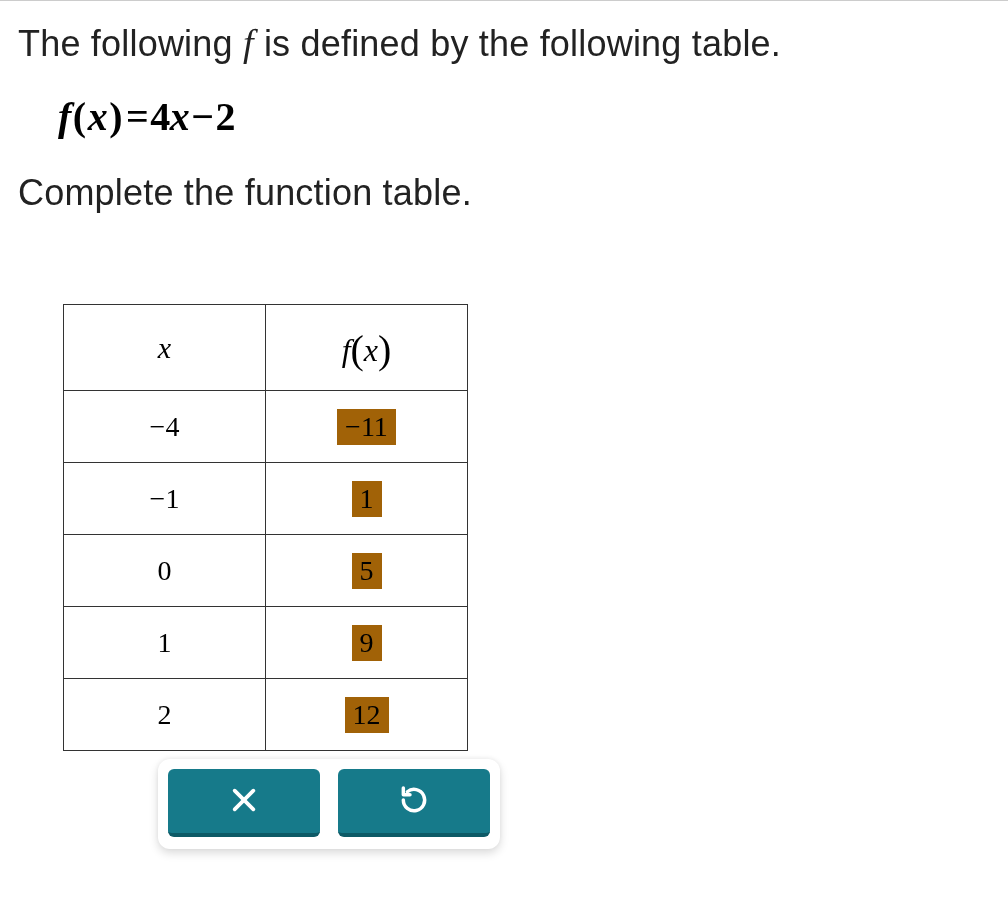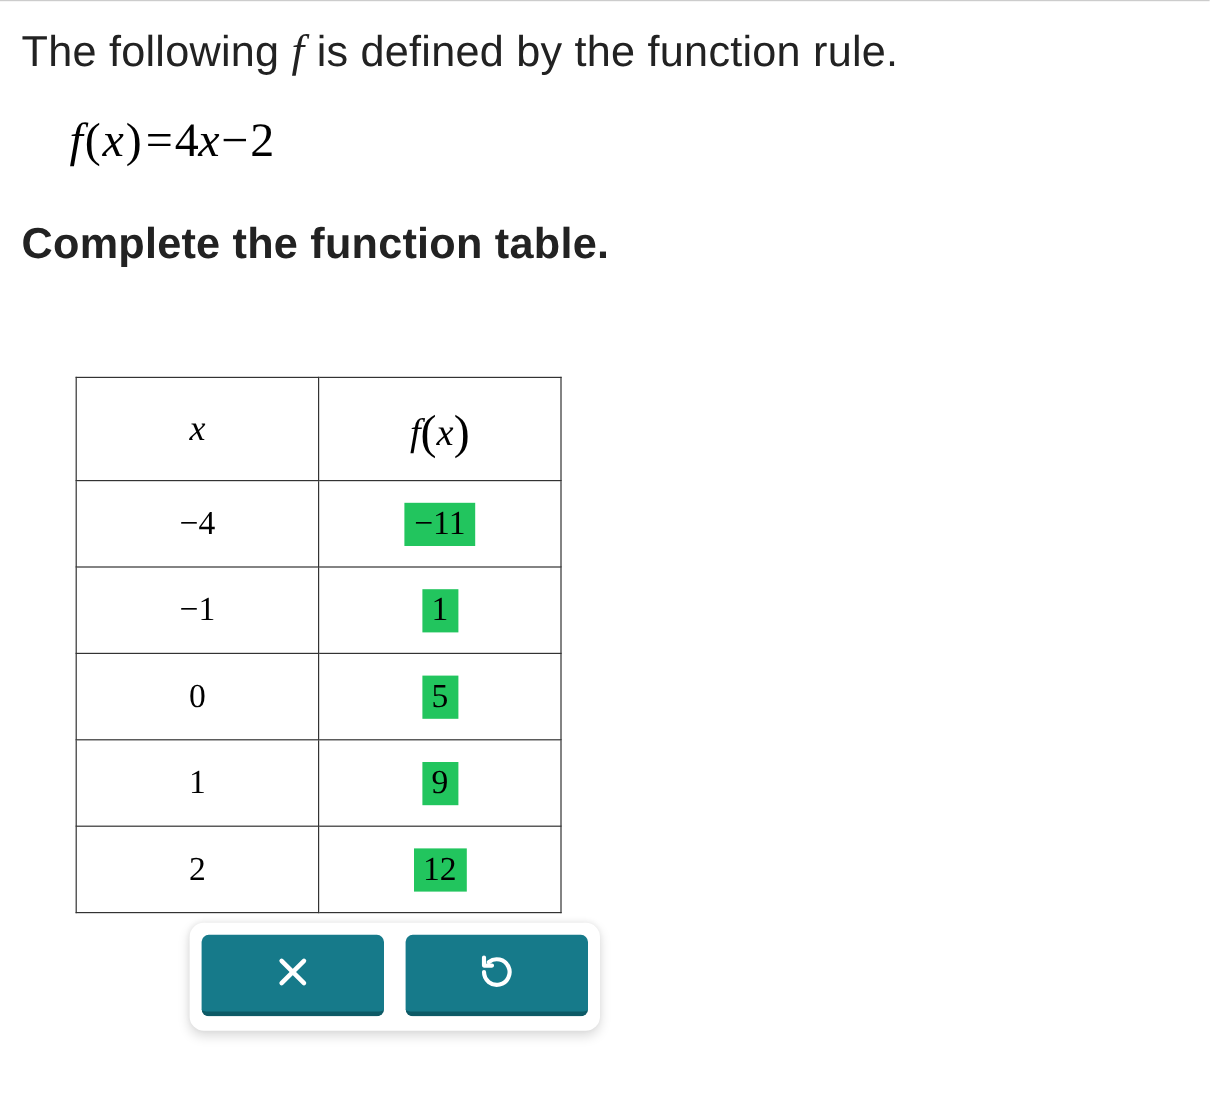--- a/index.html
+++ b/index.html
@@ -27,36 +27,36 @@
     .intro-line .f-ital {
       font-family: "Times New Roman", serif;
       font-style: italic;
       font-size: 38px;
     }
     .formula {
       font-family: "Times New Roman", serif;
       font-style: italic;
       font-size: 40px;
       margin-left: 40px;
-      margin-bottom: 42px;
+      margin-bottom: 32px;
       letter-spacing: -0.5px;
+      font-weight: bold;
     }
     .formula .op {
       font-style: normal;
       margin: 0 2px;
     }
     .formula .num {
       font-style: normal;
     }
     .instruction {
       font-size: 36px;
       color: #222;
       margin-bottom: 90px;
       letter-spacing: 0.2px;
-      font-weight: bold;
     }
     
     .table-wrapper {
       margin-left: 45px;
       width: 405px;
     }
     table {
       border-collapse: collapse;
       width: 100%;
       font-family: "Times New Roman", serif;
@@ -75,21 +75,21 @@
     .header-fx {
       font-style: italic;
       font-size: 32px;
       margin-top: 48px;
     }
     .header-x {
       font-style: italic;
       font-size: 30px;
     }
     .answer-cell .hl {
-      background: #22c55e;
+      background: #a16207;
       padding: 2px 8px;
       display: inline-block;
       min-width: 28px;
     }
     
     .button-bar {
       margin-left: 95px;
       margin-top: 8px;
       display: flex;
       gap: 18px;
@@ -113,21 +113,21 @@
     .btn svg {
       width: 32px;
       height: 32px;
     }
   </style>
 </head>
 <body>
 
 <div class="content">
   <p class="intro-line">
-    <span>The following </span><span class="f-ital">f</span><span> is defined by the function rule.</span>
+    <span>The following </span><span class="f-ital">f</span><span> is defined by the following table.</span>
   </p>
 
   <p class="formula">
     <span>f</span><span class="op">(</span><span>x</span><span class="op">)</span><span class="op">=</span><span class="num">4</span><span>x</span><span class="op">−</span><span class="num">2</span>
   </p>
 
   <p class="instruction">Complete the function table.</p>
 
   <div class="table-wrapper">
     <table>

